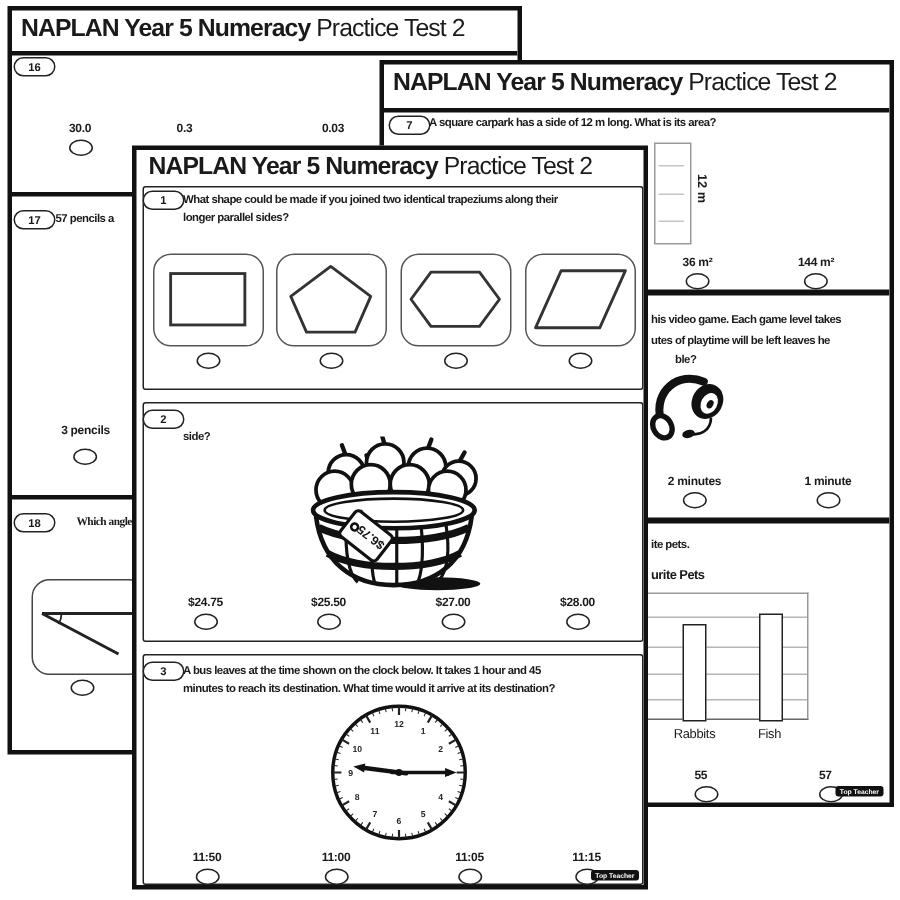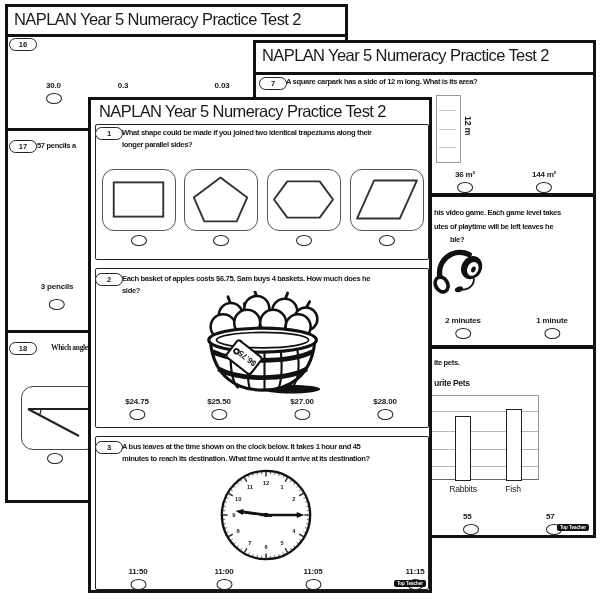--- a/index.html
+++ b/index.html
@@ -3,21 +3,21 @@
 <meta charset="utf-8">
 <style>
   html,body{margin:0;padding:0;}
   body{width:600px;height:600px;background:#fff;position:relative;overflow:hidden;
        font-family:"Liberation Sans",sans-serif;color:#1a1a1a;}
   .page{position:absolute;background:#fff;border:3px solid #111;box-sizing:border-box;overflow:hidden;}
   #page1{left:5px;top:4px;width:343px;height:499px;z-index:1;}
   #page2{left:253px;top:40px;width:343px;height:498px;z-index:2;}
   #page3{left:88px;top:97px;width:344px;height:496px;z-index:3;}
   .hdr{position:absolute;left:6px;top:3px;white-space:nowrap;font-size:16.5px;letter-spacing:-0.6px;}
-  .hb{font-weight:400;}
+  .hb{font-weight:700;}
   .hl{font-weight:400;margin-left:4px;}
   .hline{position:absolute;left:0;right:0;height:3px;background:#111;}
   .divider{position:absolute;left:0;right:0;height:3px;background:#111;}
   .pill{position:absolute;min-width:18px;padding:0 4px;height:11px;line-height:11px;
         border:1.5px solid #222;border-radius:9px;background:#fff;font-size:7.5px;
         font-weight:700;text-align:center;z-index:3;}
   .qtext{position:absolute;font-size:7.6px;font-weight:700;letter-spacing:-0.35px;
          line-height:12px;white-space:nowrap;}
   .opt{position:absolute;transform:translateX(-50%);text-align:left;font-size:8px;
        font-weight:600;letter-spacing:-0.2px;white-space:nowrap;}
@@ -192,21 +192,20 @@
       </svg>
     </div>
     <div class="oval lone" style="left:43px;top:110px;"></div>
     <div class="oval lone" style="left:125px;top:110px;"></div>
     <div class="oval lone" style="left:208px;top:110px;"></div>
     <div class="oval lone" style="left:291px;top:110px;"></div>
   </div>
 
   <div class="qbox" style="top:168px;height:160px;">
     <div class="pill" style="left:-1px;top:4px;">2</div>
-    <div class="qtext" style="left:26px;top:4px;">Each basket of apples costs $6.75. Sam buys 4 baskets. How much does he</div>
     <div class="qtext" style="left:26px;top:16px;">side?</div>
 
     <svg style="position:absolute;left:106px;top:22px;" width="125" height="104" viewBox="0 0 130 106">
       <g stroke="#111" stroke-width="3" stroke-linecap="round">
         <line x1="30" y1="13" x2="27" y2="5"></line>
           <line x1="57" y1="6" x2="55" y2="-1"></line>
         <line x1="86" y1="9" x2="89" y2="1"></line>
           <line x1="108" y1="17" x2="112" y2="10"></line>
         <line x1="47" y1="20" x2="44" y2="12"></line>
           <line x1="74" y1="20" x2="77" y2="12"></line>
@@ -353,20 +352,20 @@
       <div class="oval"></div>
     </div>
     <div class="opt" style="left:128px;top:130px;">
       <span>11:00</span>
       <div class="oval"></div>
     </div>
     <div class="opt" style="left:217px;top:130px;">
       <span>11:05</span>
       <div class="oval"></div>
     </div>
-    <div class="opt" style="left:295px;top:130px;margin-left:24px;">
+    <div class="opt" style="left:295px;top:130px;">
       <span>11:15</span>
       <div class="oval"></div>
     </div>
   </div>
 
   <div class="logo" style="right:3px;bottom:3px;">Top Teacher</div>
 </div>
 
 </body></html>

